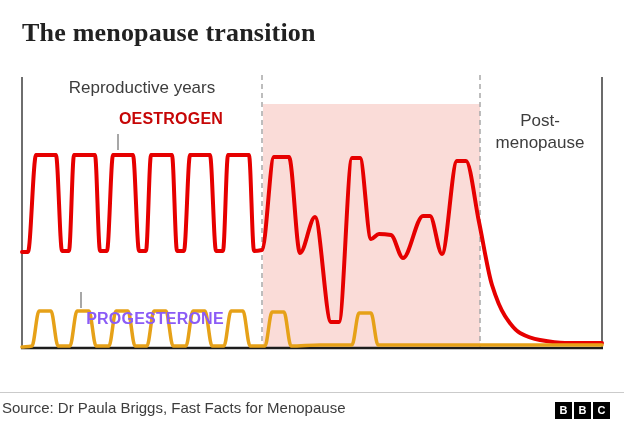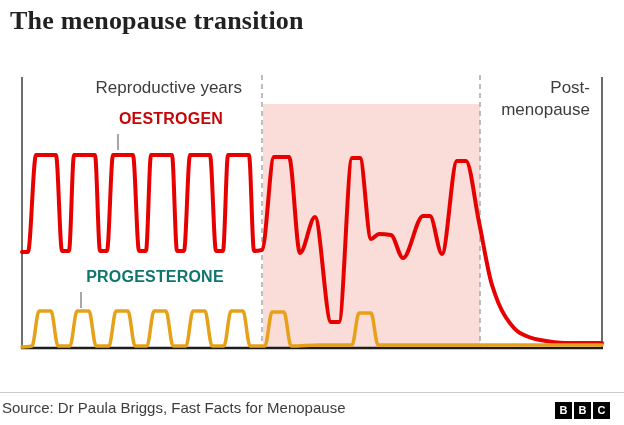--- a/index.html
+++ b/index.html
@@ -1,32 +1,32 @@
 <!DOCTYPE html>
 <html><head>
 <meta charset="utf-8">
 <style>
   html,body{margin:0;padding:0;background:#ffffff;}
   .canvas{
     position:relative;width:624px;height:425px;background:#ffffff;overflow:hidden;
     font-family:"Liberation Sans","DejaVu Sans",sans-serif;
   }
   .title{
-    position:absolute;left:10px;top:6px;margin:0;
+    position:absolute;left:10px;top:6px;margin:12px;
     font-family:"Liberation Serif","DejaVu Serif",serif;
     font-size:26px;font-weight:700;color:#212121;letter-spacing:0.2px;
   }
   .chart-svg{position:absolute;left:0;top:0;}
   .phase-label{
-    position:absolute;top:77px;text-align:right;
+    position:absolute;top:77px;text-align:center;
     font-size:17px;color:#3d3d3d;line-height:22px;
   }
   .phase-reproductive{left:42px;width:200px;}
   .phase-peri{left:271px;width:200px;}
-  .phase-post{left:490px;width:100px;}
+  .phase-post{left:490px;width:100px;margin-top:33px;}
   .hormone-label{
     position:absolute;text-align:center;font-size:16px;font-weight:700;
     color:#c60606;letter-spacing:0.2px;
   }
   .lbl-oestrogen{left:71px;top:110px;width:200px;}
   .lbl-progesterone{left:55px;top:268px;width:200px;}
   .footer-divider{position:absolute;left:0;top:392px;width:624px;height:1px;background:#cbcbcb;}
   .source{position:absolute;left:2px;top:399px;font-size:15px;color:#3d3d3d;}
   .bbc-logo{position:absolute;left:555px;top:402px;display:flex;gap:2px;}
   .bbc-block{
@@ -50,21 +50,21 @@
       <line x1="118" y1="134" x2="118" y2="150" stroke="#8a8a8a" stroke-width="1.5"></line>
       <line x1="81" y1="292" x2="81" y2="308" stroke="#8a8a8a" stroke-width="1.5"></line>
       <path d="M22,252C24,252 26,252 28,252C30.666666666666668,252 33.333333333333336,155 36,155C42.666666666666664,155 49.333333333333336,155 56,155C58,155 60,251 62,251C64.33333333333333,251 66.66666666666667,251 69,251C70.66666666666667,251 72.33333333333333,155 74,155C81,155 88,155 95,155C96.66666666666667,155 98.33333333333333,251 100,251C102.33333333333333,251 104.66666666666667,251 107,251C109,251 111,155 113,155C119.66666666666667,155 126.33333333333333,155 133,155C135,155 137,251 139,251C141.33333333333334,251 143.66666666666666,251 146,251C147.66666666666666,251 149.33333333333334,155 151,155C158,155 165,155 172,155C173.66666666666666,155 175.33333333333334,251 177,251C179.33333333333334,251 181.66666666666666,251 184,251C186,251 188,155 190,155C196.66666666666666,155 203.33333333333334,155 210,155C212,155 214,251 216,251C218.33333333333334,251 220.66666666666666,251 223,251C224.66666666666666,251 226.33333333333334,155 228,155C235,155 242,155 249,155C250.66666666666666,155 252.33333333333334,251 254,251C256.6666666666667,251 259.3333333333333,250.61630218687873 262,250C266,249.0755467196819 270,157 274,157C279,157 284,157 289,157C292.6666666666667,157 296.3333333333333,253 300,253C305,253 310,217 315,217C320.3333333333333,217 325.6666666666667,322 331,322C333.6666666666667,322 336.3333333333333,322 339,322C343.3333333333333,322 347.6666666666667,158 352,158C354.6666666666667,158 357.3333333333333,158 360,158C363.6666666666667,158 367.3333333333333,239 371,239C373.6666666666667,239 376.3333333333333,234 379,234C383,234 387,234.36111111111111 391,235C395,235.63888888888889 399,258 403,258C409.6666666666667,258 416.3333333333333,216 423,216C425.3333333333333,216 427.6666666666667,216 430,216C434,216 438,254 442,254C447,254 452,161 457,161C460,161 463,161 466,161C470.3333333333333,161 474.6666666666667,201.33870967741936 479,222C483.3333333333333,242.66129032258064 487.6666666666667,271.1489361702128 492,285C496.3333333333333,298.8510638297872 500.6666666666667,309.2852142257071 505,316C510,323.7478297395688 515,330.25686059275523 520,333C526.6666666666666,336.6575192096597 533.3333333333334,338.7865168539326 540,340C548.3333333333334,341.5168539325843 556.6666666666666,343 565,343C577.3333333333334,343 589.6666666666666,343 602,343" fill="none" stroke="#e60000" stroke-width="4" stroke-linecap="round" stroke-linejoin="round"></path>
       <path d="M22,347C25.333333333333332,346.6666666666667 28.666666666666668,346.6927465362673 32,346C34.333333333333336,345.51507742461285 36.666666666666664,311 39,311C43,311 47,311 51,311C53.333333333333336,311 55.666666666666664,346 58,346C62,346 66,346 70,346C72.33333333333333,346 74.66666666666667,311 77,311C81,311 85,311 89,311C91.33333333333333,311 93.66666666666667,346 96,346C100.33333333333333,346 104.66666666666667,346 109,346C111.33333333333333,346 113.66666666666667,311 116,311C120,311 124,311 128,311C130.33333333333334,311 132.66666666666666,346 135,346C139,346 143,346 147,346C149.33333333333334,346 151.66666666666666,311 154,311C158,311 162,311 166,311C168.33333333333334,311 170.66666666666666,346 173,346C177.33333333333334,346 181.66666666666666,346 186,346C188.33333333333334,346 190.66666666666666,311 193,311C197,311 201,311 205,311C207.33333333333334,311 209.66666666666666,346 212,346C216,346 220,346 224,346C226.33333333333334,346 228.66666666666666,311 231,311C235,311 239,311 243,311C245.33333333333334,311 247.66666666666666,346 250,346C255,346 260,346 265,346C267.3333333333333,346 269.6666666666667,312 272,312C276,312 280,312 284,312C286.3333333333333,312 288.6666666666667,346 291,346C300.6666666666667,346 310.3333333333333,345 320,345C330.6666666666667,345 341.3333333333333,345 352,345C354.3333333333333,345 356.6666666666667,313 359,313C363,313 367,313 371,313C373.3333333333333,313 375.6666666666667,345 378,345C392,345 406,345 420,345C480.6666666666667,345 541.3333333333334,345 602,345" fill="none" stroke="#e6a118" stroke-width="3.5" stroke-linecap="round" stroke-linejoin="round"></path>
     </svg>
 
   <div class="phase-label phase-reproductive">Reproductive years</div>
   <div class="phase-label phase-post">Post-menopause</div>
 
   <div class="hormone-label lbl-oestrogen" style="color: rgb(198, 6, 6);">OESTROGEN</div>
-  <div class="hormone-label lbl-progesterone" style="color: #0f766e;">PROGESTERONE</div>
+  <div class="hormone-label lbl-progesterone" style="color: #8b5cf6; margin-top: 42px;">PROGESTERONE</div>
 
   <div class="footer-divider"></div>
   <div class="source">Source: Dr Paula Briggs, Fast Facts for Menopause</div>
 
   <div class="bbc-logo">
     <span class="bbc-block">B</span>
     <span class="bbc-block">B</span>
     <span class="bbc-block">C</span>
   </div>
 </div>

